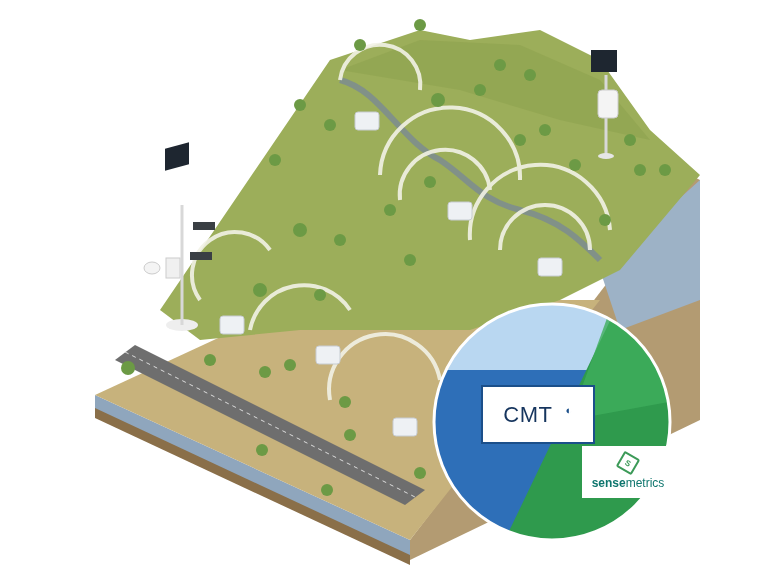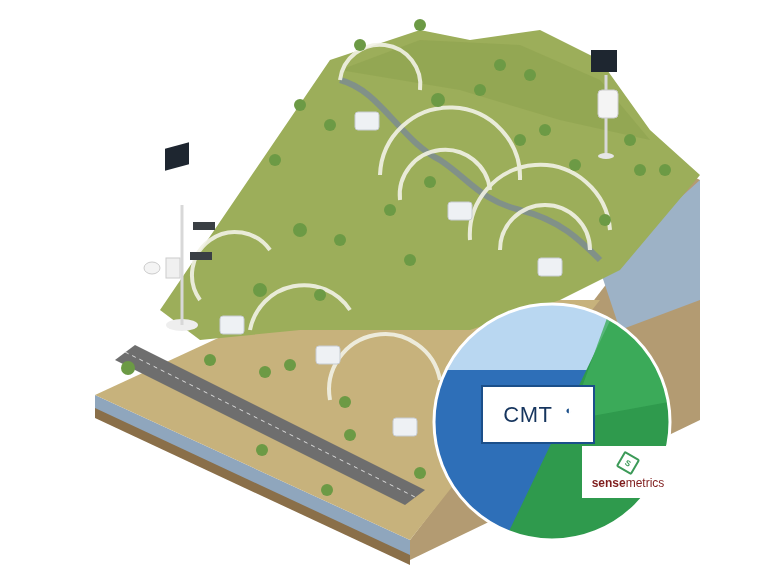--- a/index.html
+++ b/index.html
@@ -2,21 +2,21 @@
 <html><head>
 <meta charset="utf-8">
 <style>
   html,body{margin:0;padding:0;background:#ffffff;}
   body{width:768px;height:570px;overflow:hidden;position:relative;font-family:"Liberation Sans",sans-serif;}
   .scene{position:absolute;left:0;top:0;width:768px;height:570px;}
   .logo-cmt{position:absolute;left:445px;top:385px;width:110px;height:55px;background:#fff;border:2px solid #1b4f8a;display:flex;align-items:center;justify-content:center;gap:13px;font-size:22px;color:#16355e;letter-spacing:0.5px;margin-left:36px;}
   .logo-cmt .mark{font-size:11px;color:#1b4f8a;margin-top:-10px;}
   .logo-sm{position:absolute;left:582px;top:446px;width:92px;height:52px;background:#fff;display:flex;flex-direction:column;align-items:center;justify-content:center;}
   .logo-sm .mark{width:14px;height:14px;border:2px solid #3c9a58;transform:rotate(30deg);border-radius:2px;display:flex;align-items:center;justify-content:center;font-size:8px;color:#3c9a58;font-weight:bold;}
-  .logo-sm .name{font-size:12px;color:#7f1d1d;margin-top:4px;}
+  .logo-sm .name{font-size:12px;color:#0f766e;margin-top:4px;}
   .logo-sm .name b{font-weight:bold;}
 </style>
 </head>
 <body>
 
 <svg class="scene" viewBox="0 0 768 570" width="768" height="570">
 
   <polygon points="95,395 95,415 410,560 410,540" fill="#8fa6bd"></polygon>
   <polygon points="95,408 95,418 410,565 410,555" fill="#8a6f49"></polygon>
   <polygon points="410,540 410,560 700,420 700,180 690,175" fill="#b39b72"></polygon>

